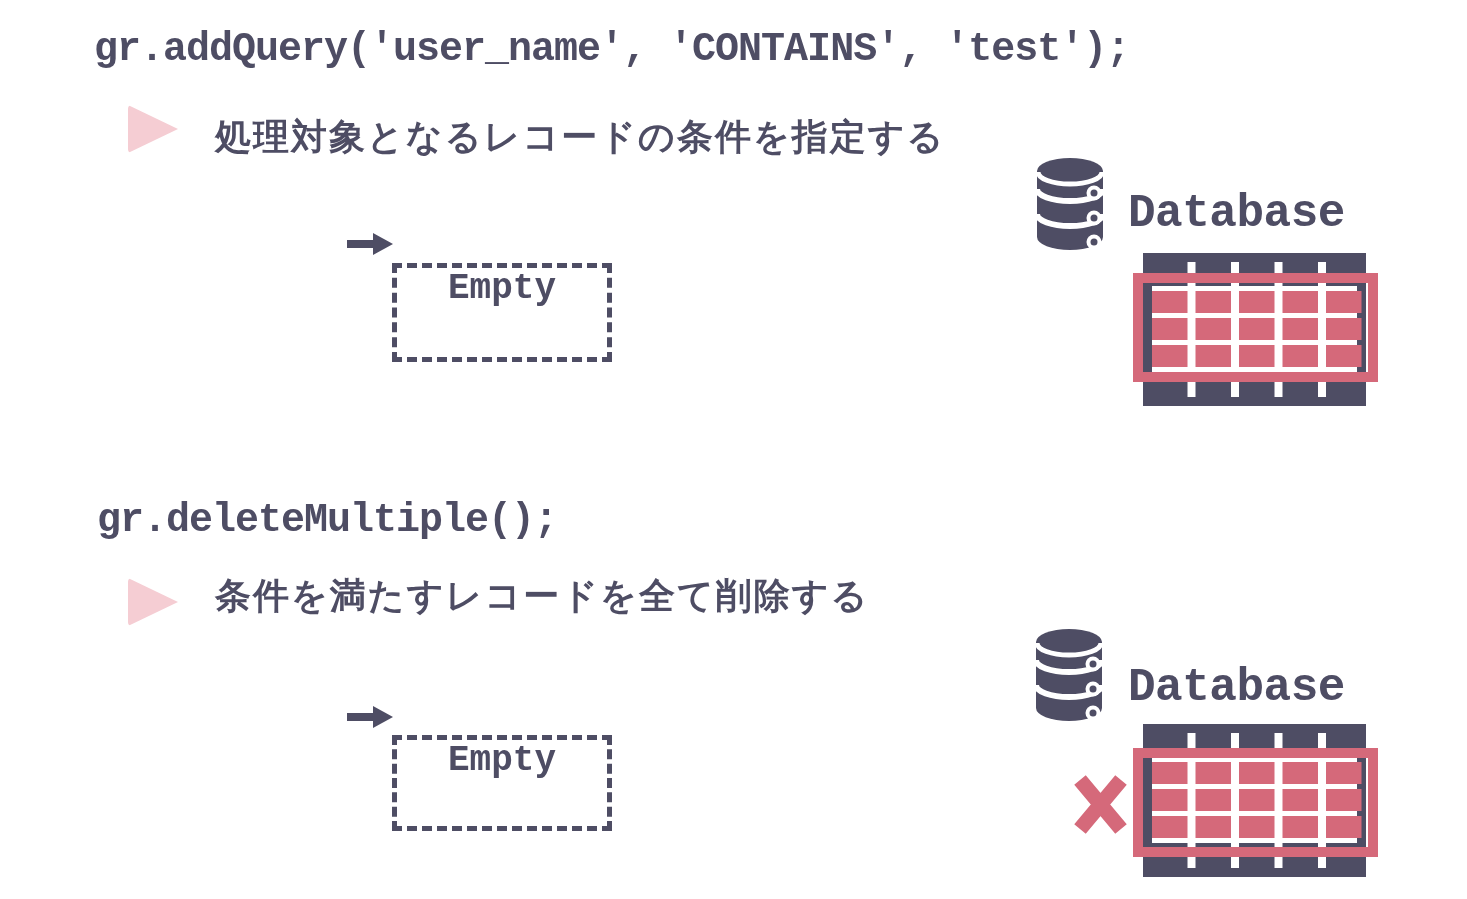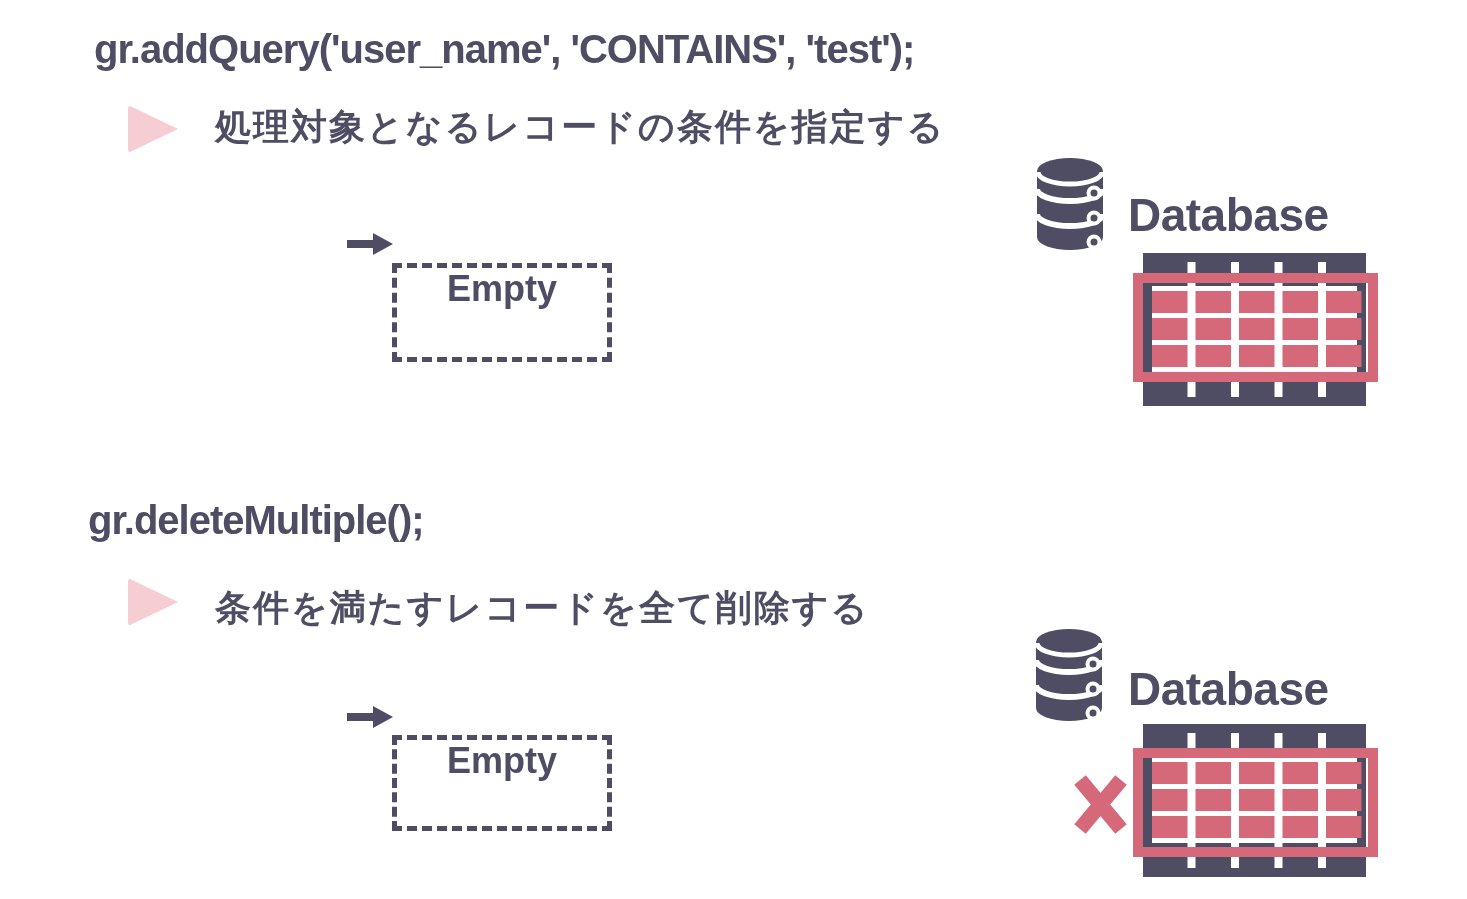--- a/index.html
+++ b/index.html
@@ -12,20 +12,21 @@
   html,body{background:var(--bg);}
   body{
     font-family:"Liberation Sans","DejaVu Sans",sans-serif;
     color:var(--ink);
   }
   .canvas{
     position:relative;
     width:1467px;height:899px;
     background:var(--bg);
     overflow:hidden;
+    font-family:Liberation Mono, monospace;
   }
   .abs{position:absolute;}
   .code-line{
     font-size:40px;
     font-weight:bold;
     letter-spacing:-1px;
     color:var(--ink);
     white-space:nowrap;
   }
   .desc-text{
@@ -68,21 +69,21 @@
 </style>
 </head>
 <body>
 
 <div class="canvas">
 
   <div class="abs code-line" style="left:94px;top:27px;">gr.addQuery('user_name', 'CONTAINS', 'test');</div>
 
   <div class="abs bullet-triangle" style="left:128px;top:105px;"></div>
 
-  <div class="abs desc-text" style="left:215px;top:103px;">処理対象となるレコードの条件を指定する</div>
+  <div class="abs desc-text" style="left:215px;top:113px;">処理対象となるレコードの条件を指定する</div>
 
   <svg class="abs" style="left:347px;top:233px;" width="46" height="22" viewBox="0 0 46 22">
     <rect x="0" y="7" width="27" height="8" class="ink-fill"></rect>
     <polygon points="26,0 46,11 26,22" class="ink-fill"></polygon>
   </svg>
 
   <div class="abs empty-box" style="left:392px;top:263px;">
     <span>Empty</span>
   </div>
 
@@ -126,25 +127,25 @@
         <rect x="198" y="97" width="35.5" height="22" class="red-fill"></rect>
         <rect x="24" y="124" width="35.5" height="25" class="ink-fill"></rect>
         <rect x="67.5" y="124" width="35.5" height="25" class="ink-fill"></rect>
         <rect x="111" y="124" width="35.5" height="25" class="ink-fill"></rect>
         <rect x="154.5" y="124" width="35.5" height="25" class="ink-fill"></rect>
         <rect x="198" y="124" width="35.5" height="25" class="ink-fill"></rect>
       </g>
     <rect x="10" y="30" width="235" height="99" class="hl-outline"></rect>
   </svg>
 
-  <div class="abs code-line" style="left:88px;top:498px;">gr.deleteMultiple();</div>
+  <div class="abs code-line" style="left:97px;top:498px;">gr.deleteMultiple();</div>
 
   <div class="abs bullet-triangle" style="left:128px;top:578px;"></div>
 
-  <div class="abs desc-text" style="left:215px;top:584px;">条件を満たすレコードを全て削除する</div>
+  <div class="abs desc-text" style="left:215px;top:572px;">条件を満たすレコードを全て削除する</div>
 
   <svg class="abs" style="left:347px;top:706px;" width="46" height="22" viewBox="0 0 46 22">
     <rect x="0" y="7" width="27" height="8" class="ink-fill"></rect>
     <polygon points="26,0 46,11 26,22" class="ink-fill"></polygon>
   </svg>
 
   <div class="abs empty-box" style="left:392px;top:735px;height:96px;">
     <span>Empty</span>
   </div>
 

